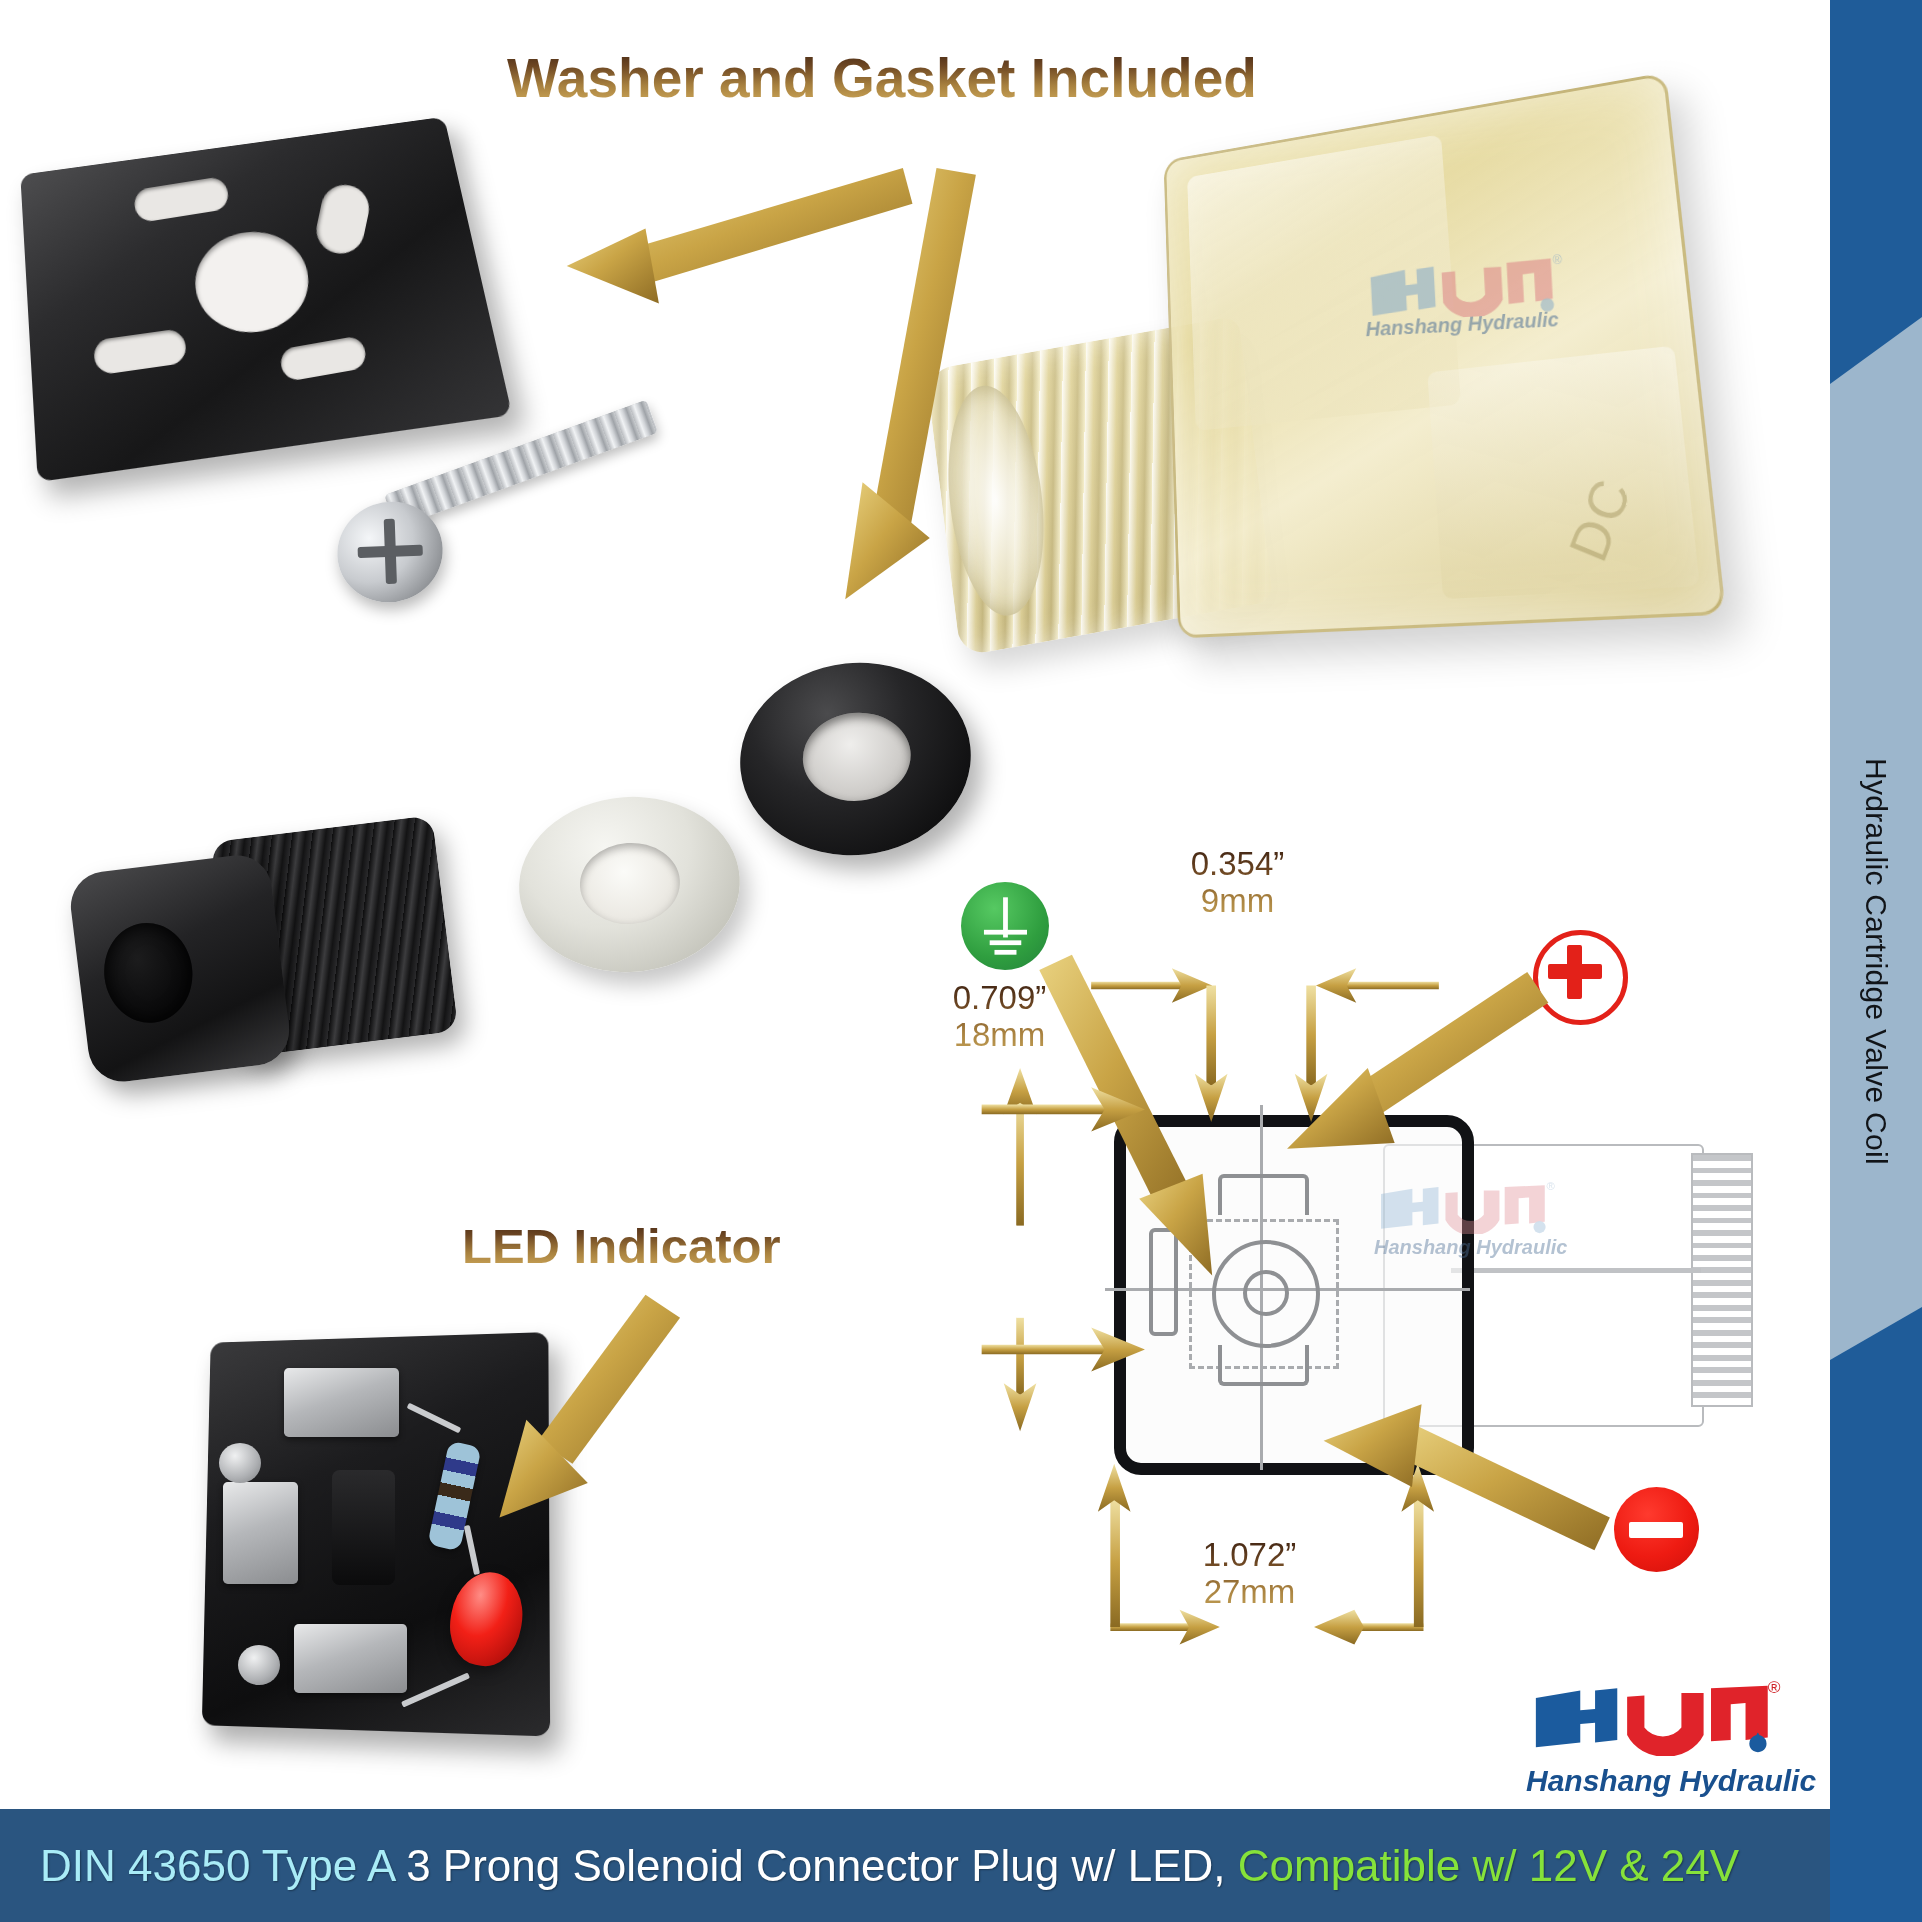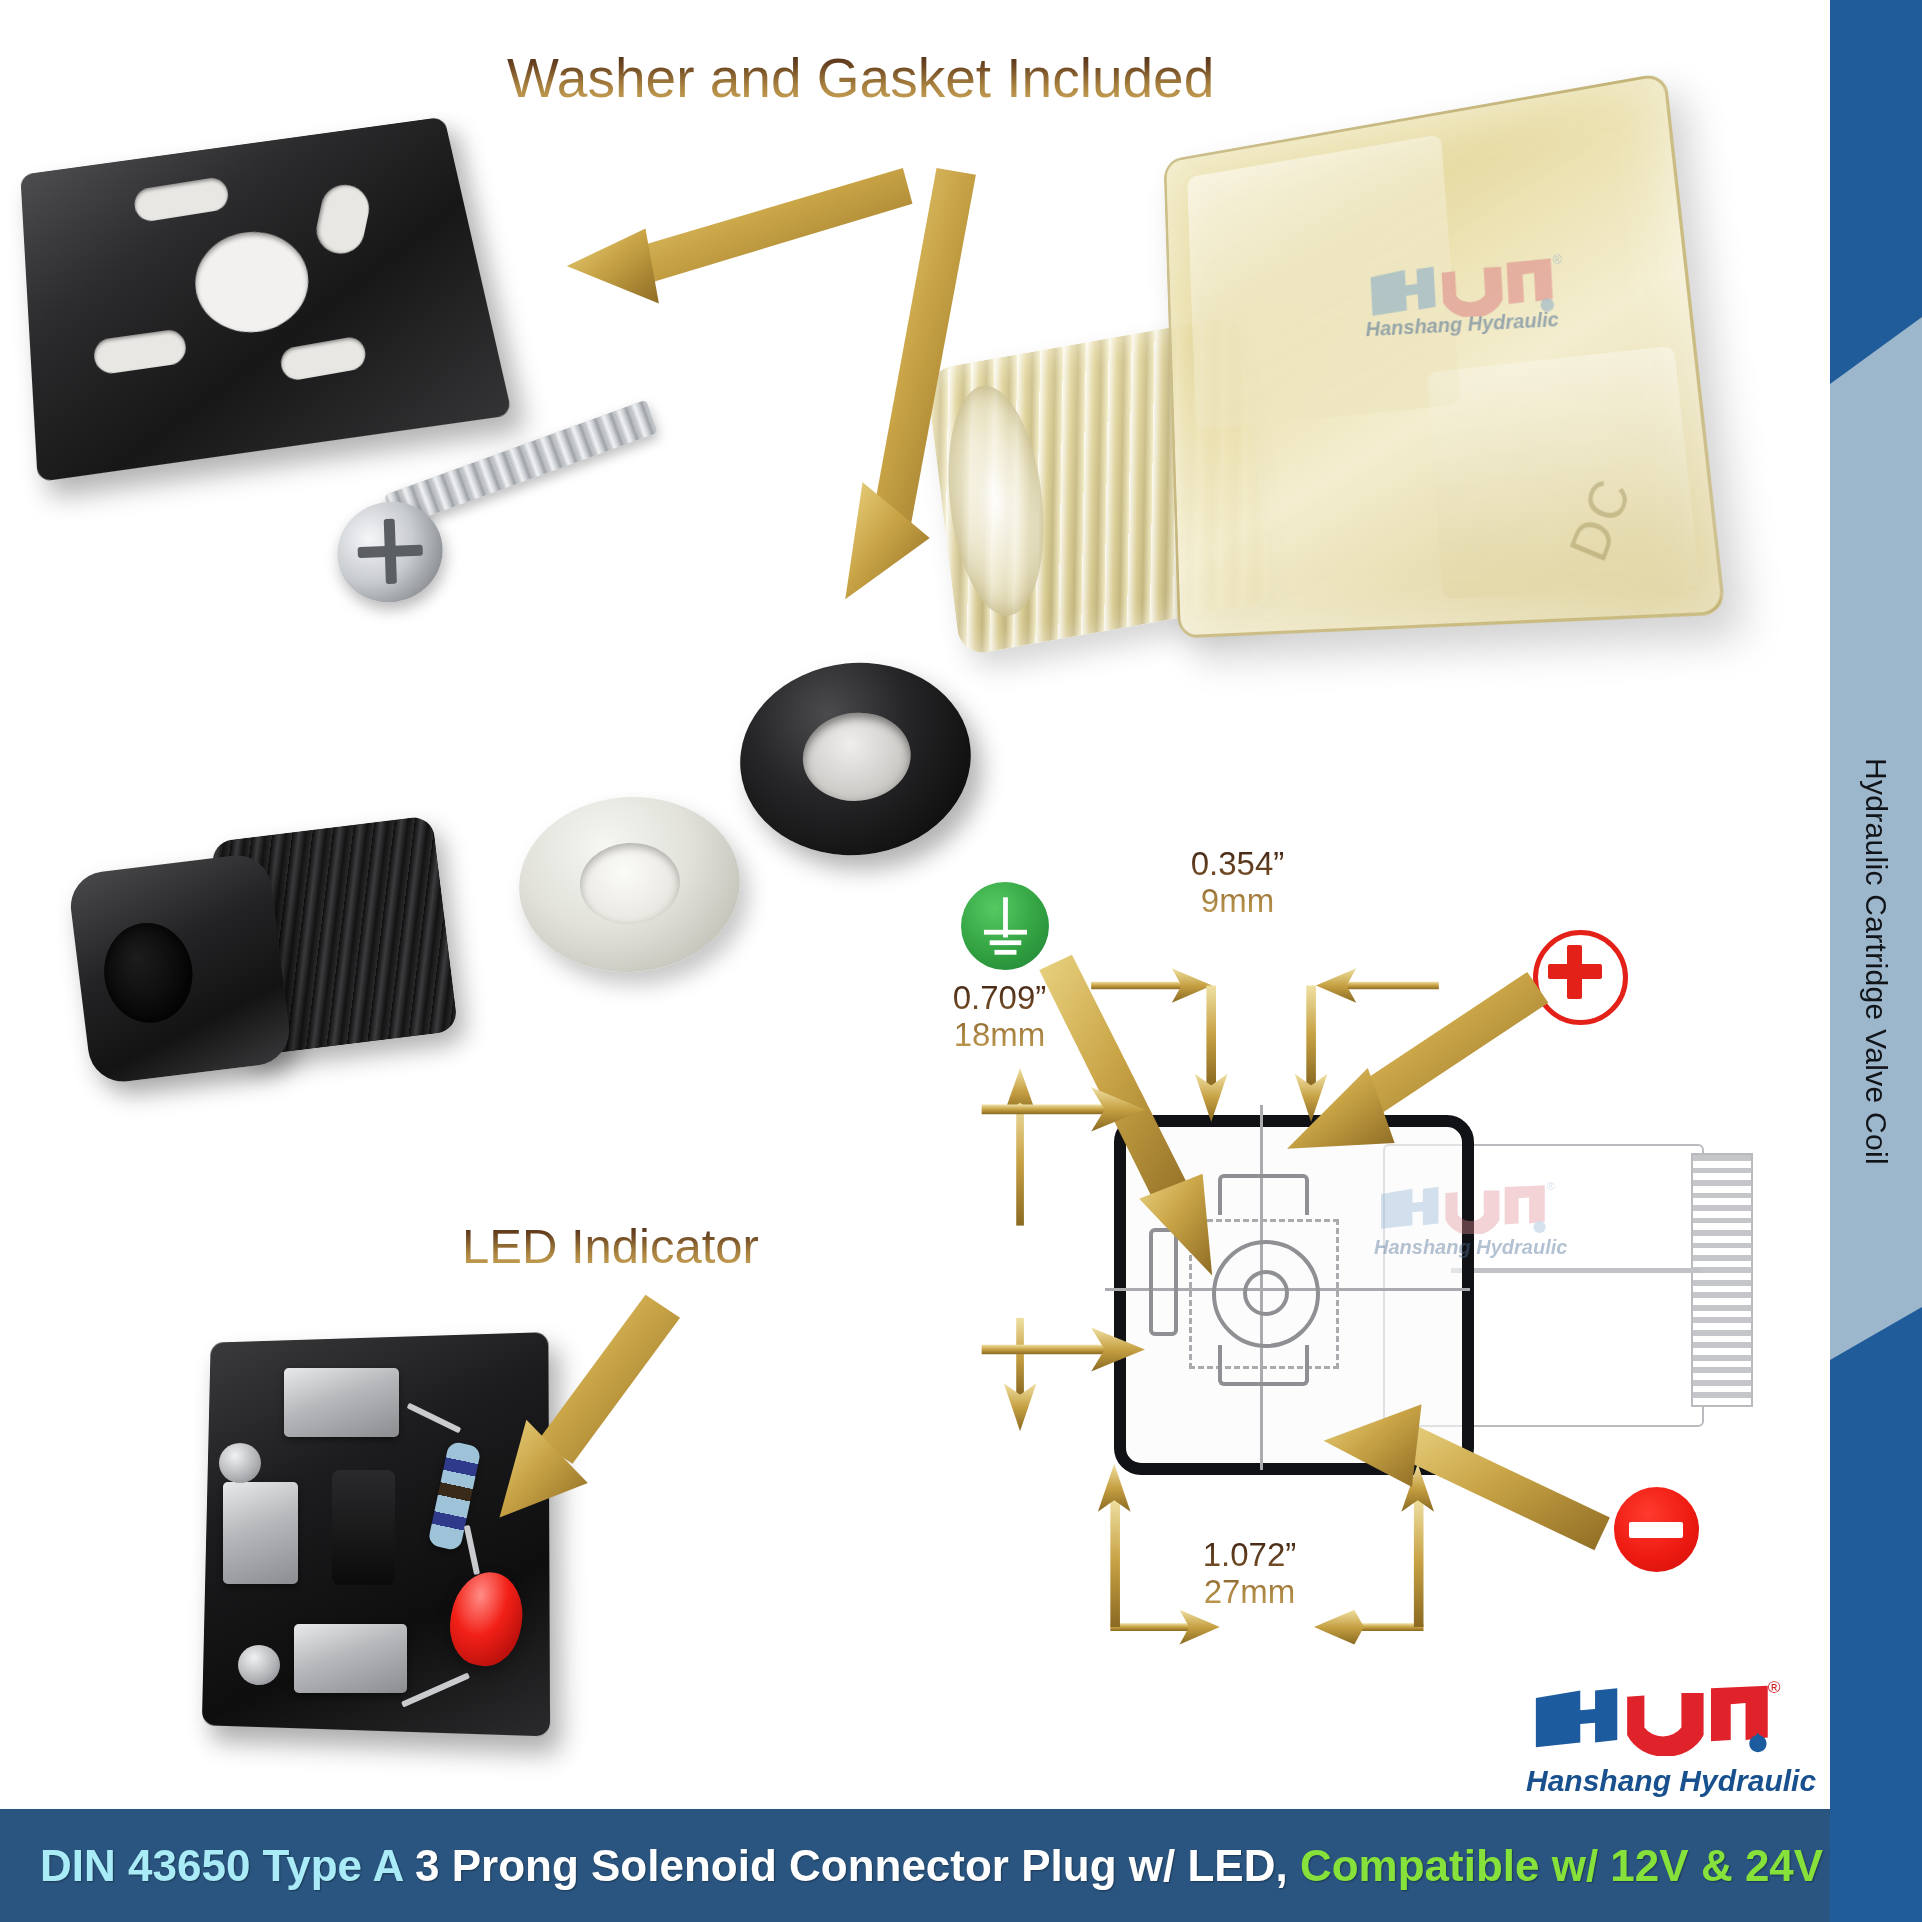--- a/index.html
+++ b/index.html
@@ -59,35 +59,35 @@
     left: 0; bottom: 0;
     width: 1830px; height: 113px;
     background: #2a5580;
     display: flex; align-items: center;
   }
   #banner-text {
     padding-left: 40px;
     font-size: 44px;
     white-space: nowrap;
     text-shadow: 1px 1px 1.9px rgba(0,0,0,.35);
-    font-weight: bold;
   }
   .bt-cyan  { color: #a9ecf7; }
   .bt-white { color: #ffffff; }
   .bt-green { color: #86e23a; }
 
   
   .gold-heading {
     position: absolute;
     font-size: 55px;
     white-space: nowrap;
     background: linear-gradient(180deg,#3d2212 0%,#6b4522 30%,#a8813f 62%,#caa457 88%,#9c7836 100%);
     -webkit-background-clip: text;
     background-clip: text;
     color: transparent;
+    font-weight: bold;
     -webkit-text-fill-color: transparent;
   }
   #title-washer { left: 507px; top: 46px; }
   #title-led    { left: 450px; top: 1218px; font-size: 49px; margin-left: 12px; }
 
   
   .part { position: absolute; }
 
   
   #plate {

